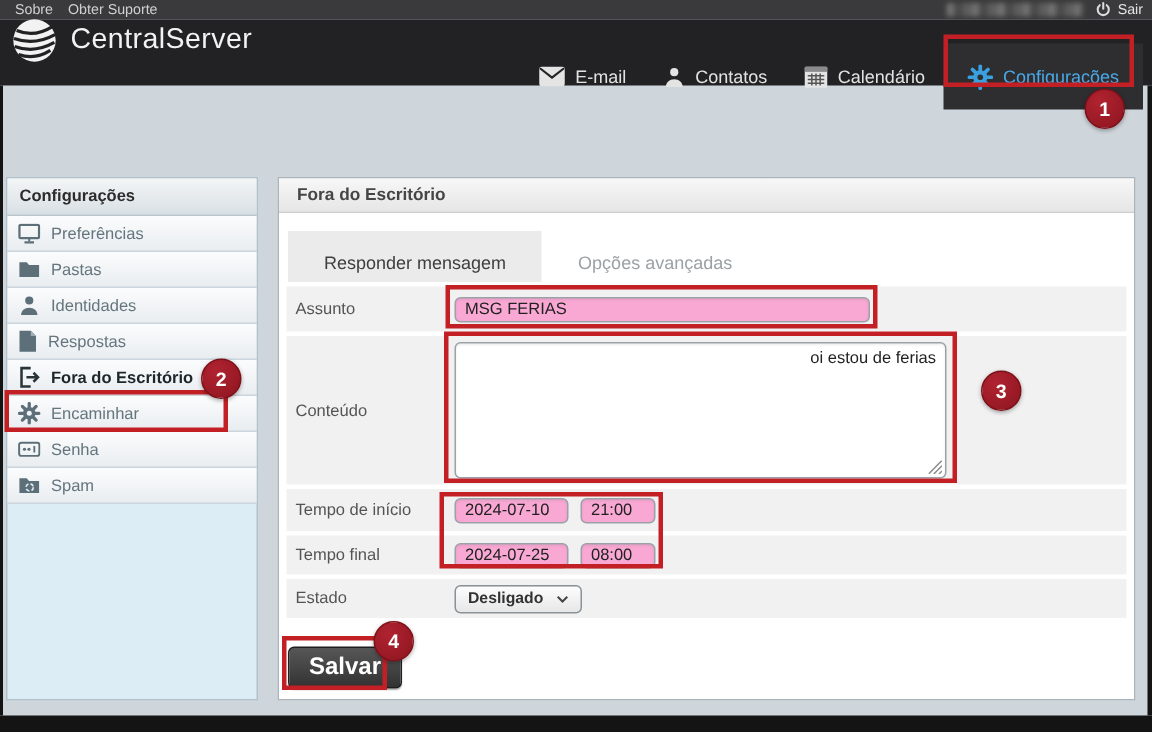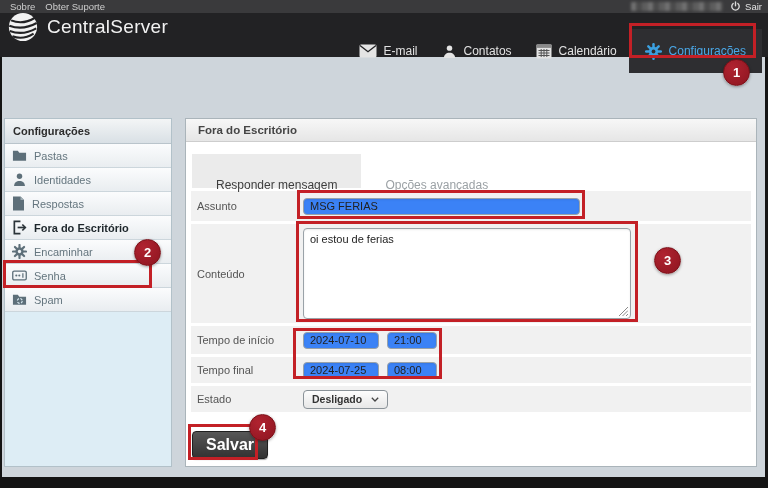--- a/index.html
+++ b/index.html
@@ -39,36 +39,36 @@
            color:#64757e;background:linear-gradient(#fbfcfd,#e9edf0);border-bottom:1px solid #ccd6dc;cursor:pointer;}
   .sb-item.active{color:#1d262b;font-weight:bold;}
   .sb-item svg{flex:0 0 auto;}
 
   
   .panel{position:absolute;left:185px;top:118px;width:572px;height:349px;background:#fff;
          border:1px solid #aab4ba;box-sizing:border-box;}
   .panel-header{height:22px;line-height:22px;padding-left:12px;font-size:11.5px;font-weight:bold;color:#454545;
                 background:linear-gradient(#f7f7f7,#e6e6e6);border-bottom:1px solid #cdcdcd;}
   .tabs{margin:12px 0 0 6px;height:34px;display:flex;}
-  .tab{line-height:34px;padding:14px 24px;font-size:12px;color:#9ba1a5;cursor:pointer;}
+  .tab{line-height:34px;padding:4px 24px;font-size:12px;color:#9ba1a5;cursor:pointer;}
   .tab.active{background:#ebebeb;color:#3e3e3e;}
   .formarea{margin:3px 5px 0 5px;}
   .frow{display:flex;align-items:center;background:#f1f1f1;margin-bottom:3px;padding-left:6px;}
   .frow .flabel{width:106px;flex:0 0 auto;font-size:11px;color:#545454;}
   .row-subject{height:30px;} .row-content{height:99px;} .row-start{height:28px;}
   .row-end{height:26px;} .row-status{height:26px;}
   .tinput{height:17px;border:1px solid #9aa2a8;border-radius:4px;padding:0 6px;font-size:11px;color:#222;
-          font-family:"Liberation Sans",sans-serif;background:#3b82f6;box-sizing:border-box;
+          font-family:"Liberation Sans",sans-serif;background:#f9a8d4;box-sizing:border-box;
           box-shadow:inset 0 1px 2px rgba(0,0,0,.08);}
   .in-subject{width:277px;}
   .in-date{width:76px;margin-right:8px;} .in-time{width:50px;}
   .ta-wrap{position:relative;width:328px;height:91px;}
   .ta-wrap textarea{width:328px;height:91px;resize:none;border:1px solid #9aa2a8;border-radius:4px;
           padding:4px 6px;font-size:11px;color:#222;font-family:"Liberation Sans",sans-serif;
-          box-sizing:border-box;box-shadow:inset 0 1px 2px rgba(0,0,0,.08);overflow:hidden;}
+          box-sizing:border-box;box-shadow:inset 0 1px 2px rgba(0,0,0,.08);overflow:hidden;text-align:right;}
   .resize-grip{position:absolute;right:3px;bottom:3px;pointer-events:none;}
   .selectbox{display:inline-flex;align-items:center;gap:9px;height:17px;padding:0 8px;
              border:1px solid #8a9298;border-radius:4px;background:linear-gradient(#fdfdfd,#e7e7e7);
              font-size:10.5px;font-weight:bold;color:#333;cursor:pointer;}
   .save-btn{display:inline-block;margin:16px 0 0 6px;padding:4px 13px;border:1px solid #1f1f1f;border-radius:4px;
             background:linear-gradient(#575757,#323232);color:#fff;font-size:16px;font-weight:bold;
             cursor:pointer;box-shadow:0 1px 1px rgba(0,0,0,.35);}
 
   
   .ann-box{position:absolute;border:3px solid #c32026;z-index:40;pointer-events:none;box-sizing:border-box;}
@@ -164,20 +164,28 @@
       </div>
     </div>
   </div>
 
   <div class="edge l"></div>
   <div class="edge r"></div>
 
   <div class="sidebar">
     <div class="sb-header">Configurações</div>
 
+    <div class="sb-item">
+      <svg width="15" height="14" viewBox="0 0 16 15">
+        <rect x="1" y="1" width="14" height="9.5" rx="1" fill="none" stroke="#5d6f79" stroke-width="1.6"></rect>
+        <line x1="8" y1="10.5" x2="8" y2="12.6" stroke="#5d6f79" stroke-width="1.4"></line>
+        <line x1="4.6" y1="13.4" x2="11.4" y2="13.4" stroke="#5d6f79" stroke-width="1.6"></line>
+      </svg>
+      <span>Preferências</span>
+    </div>
 
     <div class="sb-item">
       <svg width="15" height="13" viewBox="0 0 16 13">
         <path d="M1 1.5h5.2l1.6 2H15v8.5H1z" fill="#5d6f79"></path>
       </svg>
       <span>Pastas</span>
     </div>
 
     <div class="sb-item">
       <svg width="15" height="15" viewBox="0 0 16 16">

